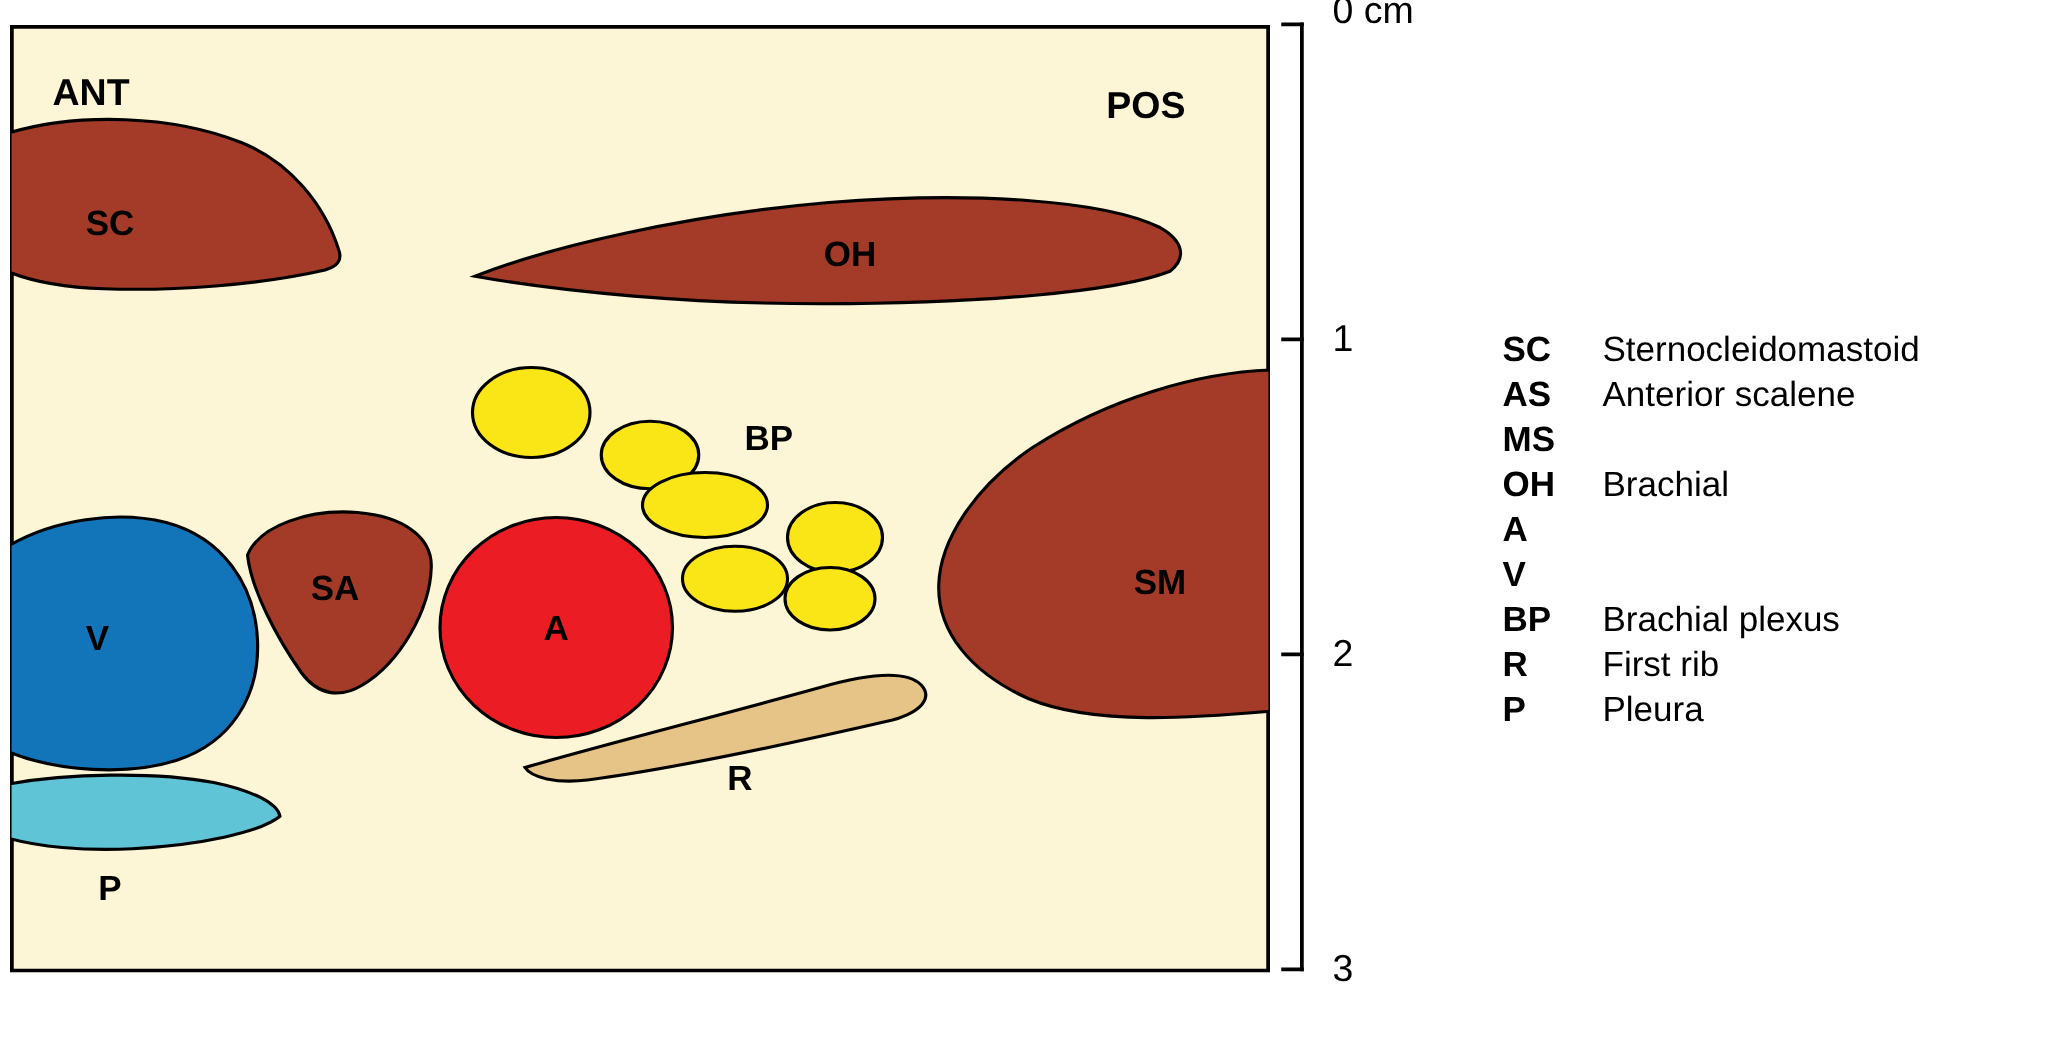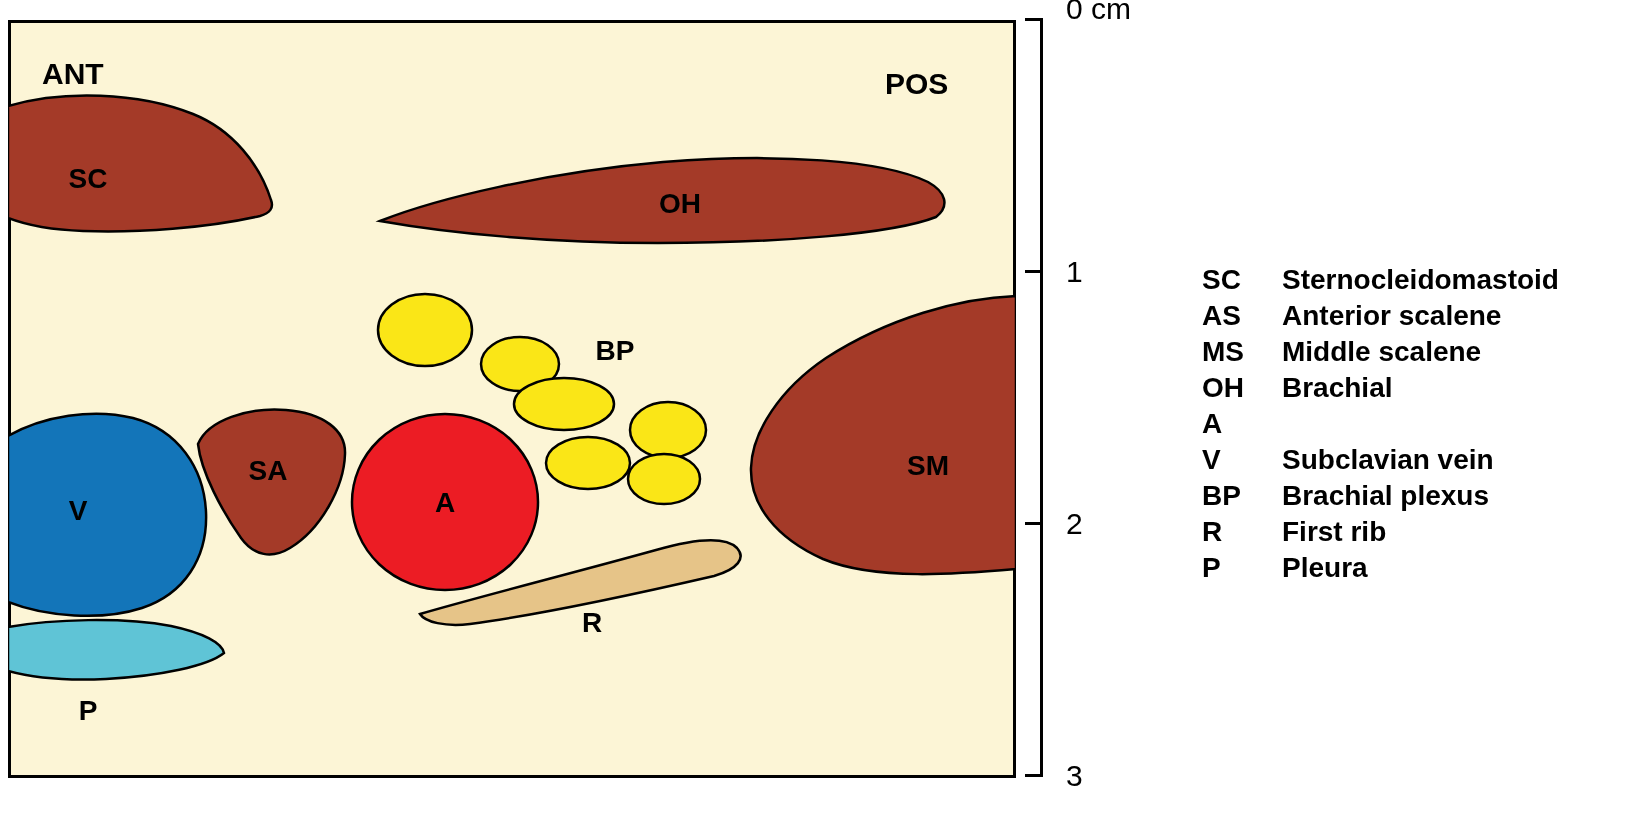--- a/index.html
+++ b/index.html
@@ -76,21 +76,21 @@
     height: 36px;
     font-size: 28px;
     color: #000000;
   }
   .legend-abbr {
     display: inline-block;
     width: 80px;
     font-weight: bold;
   }
   .legend-name {
-    font-weight: bold;
+    font-weight: normal;
     white-space: nowrap;
   }
 </style>
 </head>
 <body>
 
 <div class="stage">
 
   <svg class="panel-svg" width="1008" height="758" viewBox="0 0 1008 758">
 
@@ -149,32 +149,30 @@
     <div class="legend-row">
       <span class="legend-abbr">SC</span>
       <span class="legend-name">Sternocleidomastoid</span>
     </div>
     <div class="legend-row">
       <span class="legend-abbr">AS</span>
       <span class="legend-name">Anterior scalene</span>
     </div>
     <div class="legend-row">
       <span class="legend-abbr">MS</span>
-      <span class="legend-name">Middle scalene</span>
     </div>
     <div class="legend-row">
       <span class="legend-abbr">OH</span>
       <span class="legend-name">Brachial</span>
     </div>
     <div class="legend-row">
       <span class="legend-abbr">A</span>
     </div>
     <div class="legend-row">
       <span class="legend-abbr">V</span>
-      <span class="legend-name">Subclavian vein</span>
     </div>
     <div class="legend-row">
       <span class="legend-abbr">BP</span>
       <span class="legend-name">Brachial plexus</span>
     </div>
     <div class="legend-row">
       <span class="legend-abbr">R</span>
       <span class="legend-name">First rib</span>
     </div>
     <div class="legend-row">

